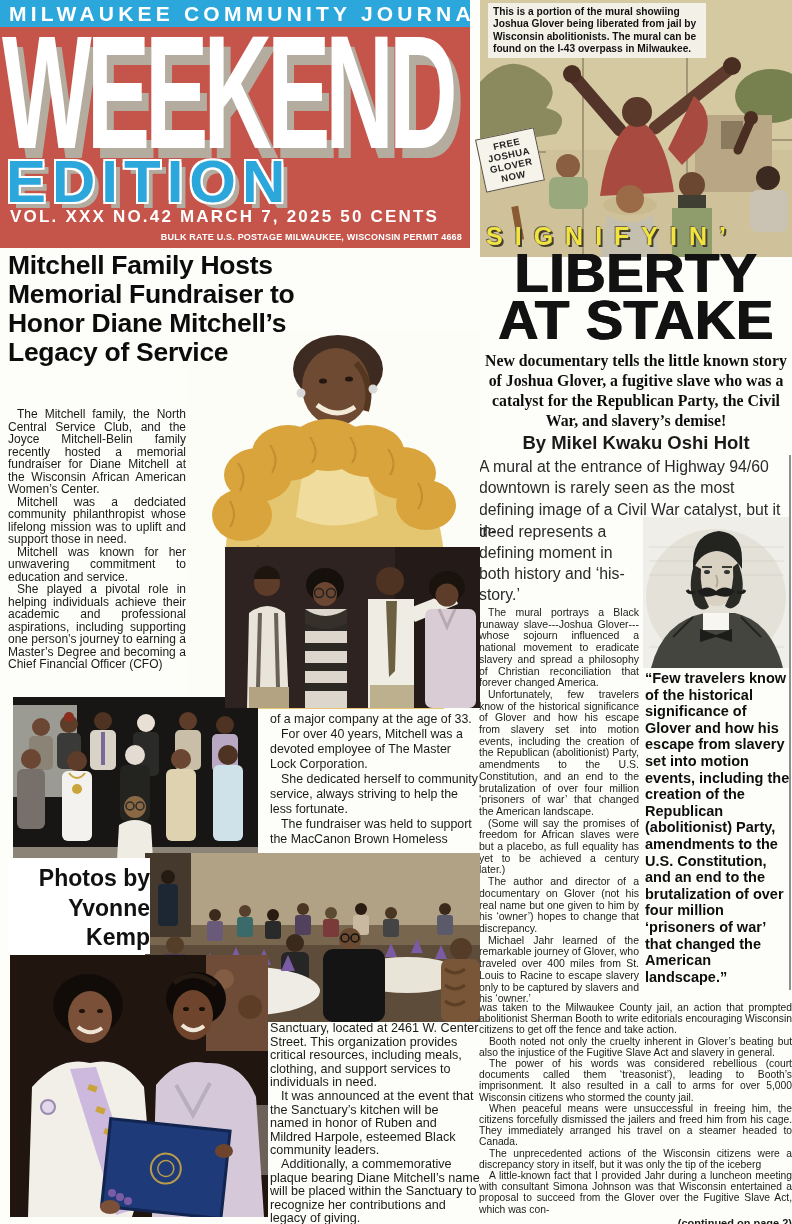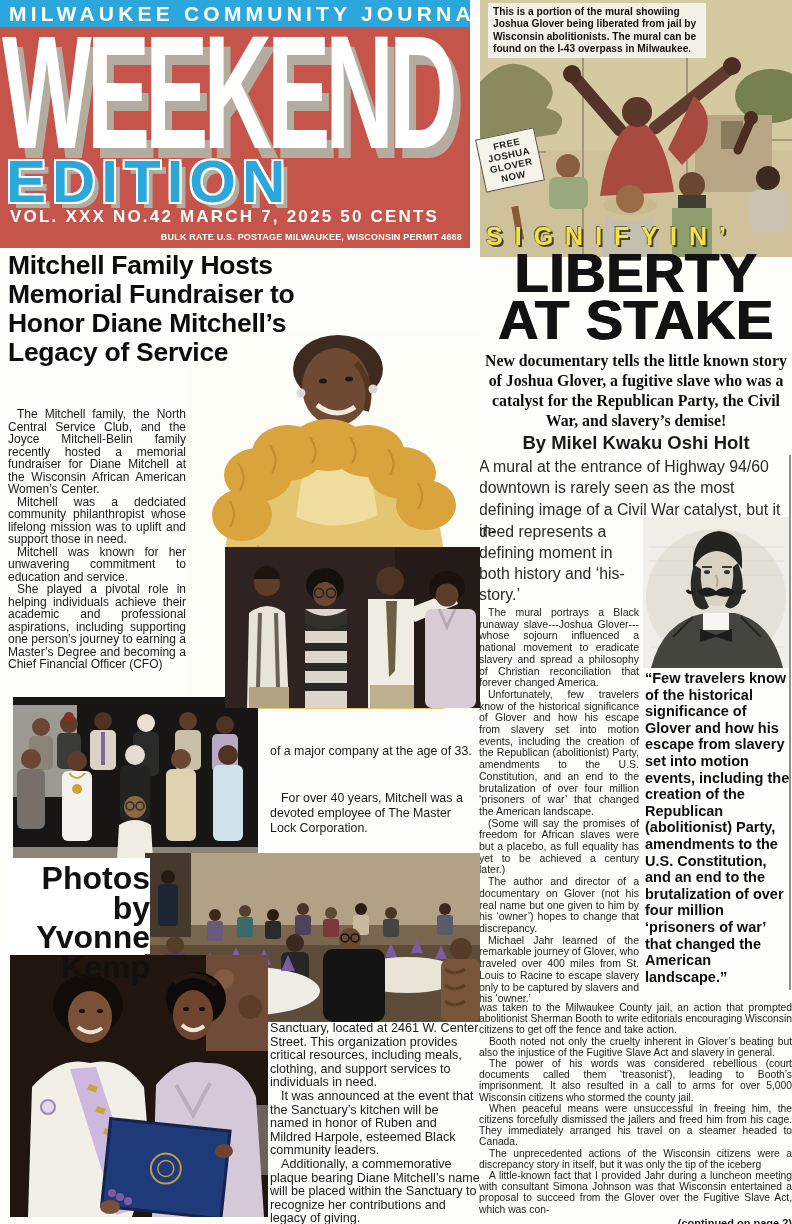--- a/index.html
+++ b/index.html
@@ -30,27 +30,27 @@
     font-weight:bold; font-size:9px; letter-spacing:0.2px; z-index:4; }
 
   
   #mitchell-headline { left:8px; top:251px; width:306px; font-size:26.5px;
     line-height:29px; font-weight:bold; letter-spacing:-0.3px; color:#0c0c0c; z-index:5; }
   .newscol p { text-indent:9px; }
   .newscol p.noindent, .newscol p:first-child.cont { text-indent:0; }
   #mitchell-col1 { left:8px; top:408px; width:178px; font-size:12px; line-height:12.5px; text-align:justify; }
   #mitchell-col1 p { text-indent:9px; }
   #mitchell-col2 { left:270px; top:712px; width:210px; font-size:12.4px; line-height:15px; }
-  #mitchell-col2 p { text-indent:11px;margin-top:32px; }
+  #mitchell-col2 p { text-indent:11px; }
   #mitchell-col2 p.noindent { text-indent:0; }
   #mitchell-col3 { left:270px; top:1022px; width:210px; font-size:12.6px; line-height:13.6px; }
   #mitchell-col3 p { text-indent:11px; }
   #mitchell-col3 p.noindent { text-indent:0; }
   #photos-by { left:8px; top:858px; width:142px; height:96px; background:#fff;
-    font-size:32px; line-height:29.5px; font-weight:bold; text-align:right;
+    font-size:23px; line-height:29.5px; font-weight:bold; text-align:right;
     color:#111; z-index:6; padding-top:6px; }
 
   
   #diane-photo   { left:186px; top:333px; width:294px; height:376px; }
   #family-photo  { left:225px; top:547px; width:255px; height:161px; z-index:2; }
   #group-photo   { left:13px;  top:697px; width:245px; height:163px; }
   #banquet-photo { left:145px; top:853px; width:335px; height:169px; }
   #women-photo   { left:10px;  top:955px; width:258px; height:262px; }
   #mural         { left:480px; top:0;     width:312px; height:257px; }
   #engraving     { left:643px; top:517px; width:147px; height:151px; }

